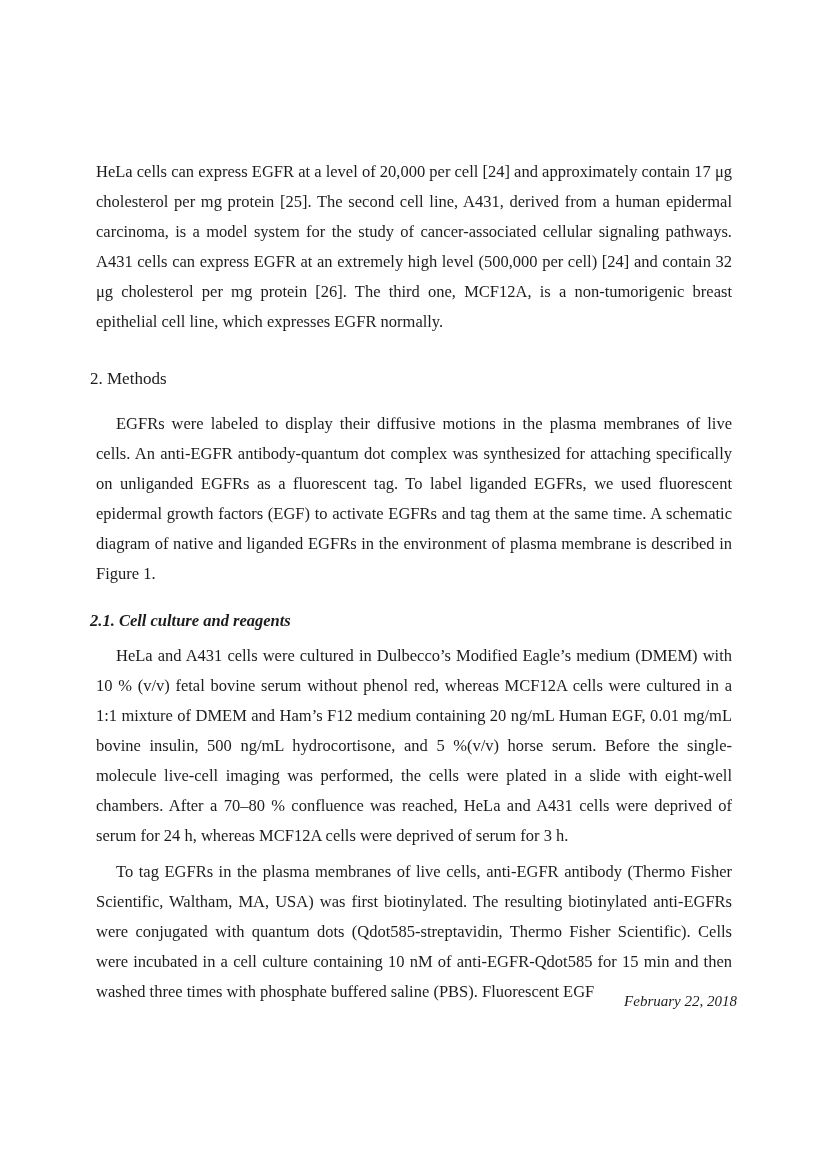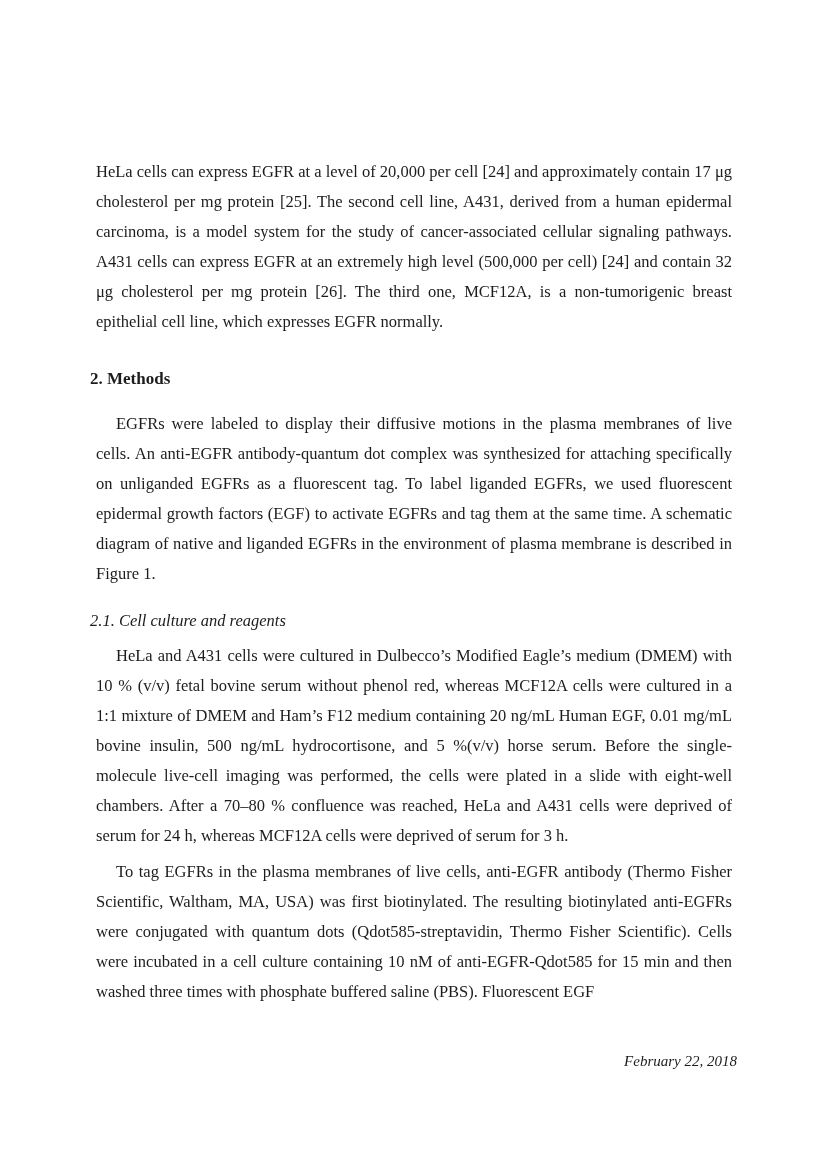--- a/index.html
+++ b/index.html
@@ -27,33 +27,33 @@
     line-height: 30px;
     text-align: justify;
     hyphens: none;
   }
   .para.indent {
     text-indent: 20px;
   }
   .section-heading {
     margin: 29px 0 17px 0;
     font-size: 17px;
-    font-weight: bold;
+    font-weight: normal;
     line-height: 26px;
   }
   .subsection-heading {
     margin: 19px 0 7px 0;
     font-size: 16.5px;
-    font-weight: normal;
+    font-weight: bold;
     font-style: italic;
     line-height: 26px;
   }
   .footer-date {
     position: absolute;
-    top: 1052px;
+    top: 992px;
     right: 90px;
     font-size: 15px;
     font-style: italic;
     line-height: 18px;
   }
 </style>
 </head>
 <body>
 
 <div class="page-body">

